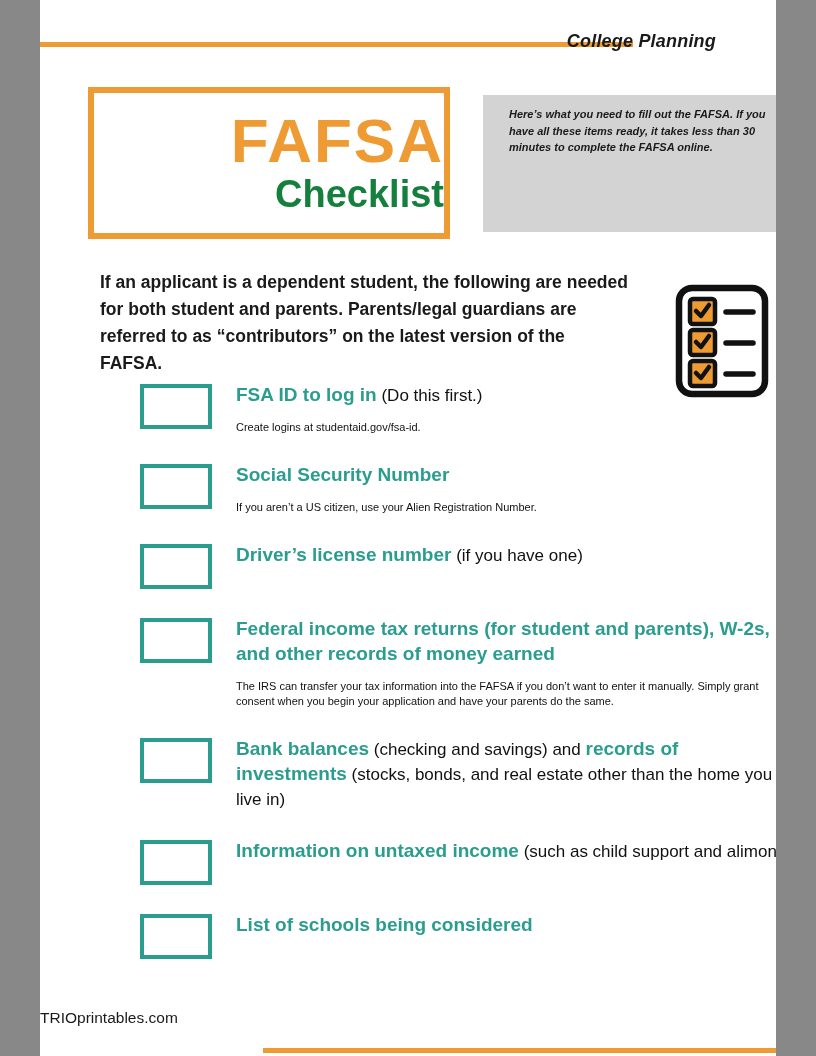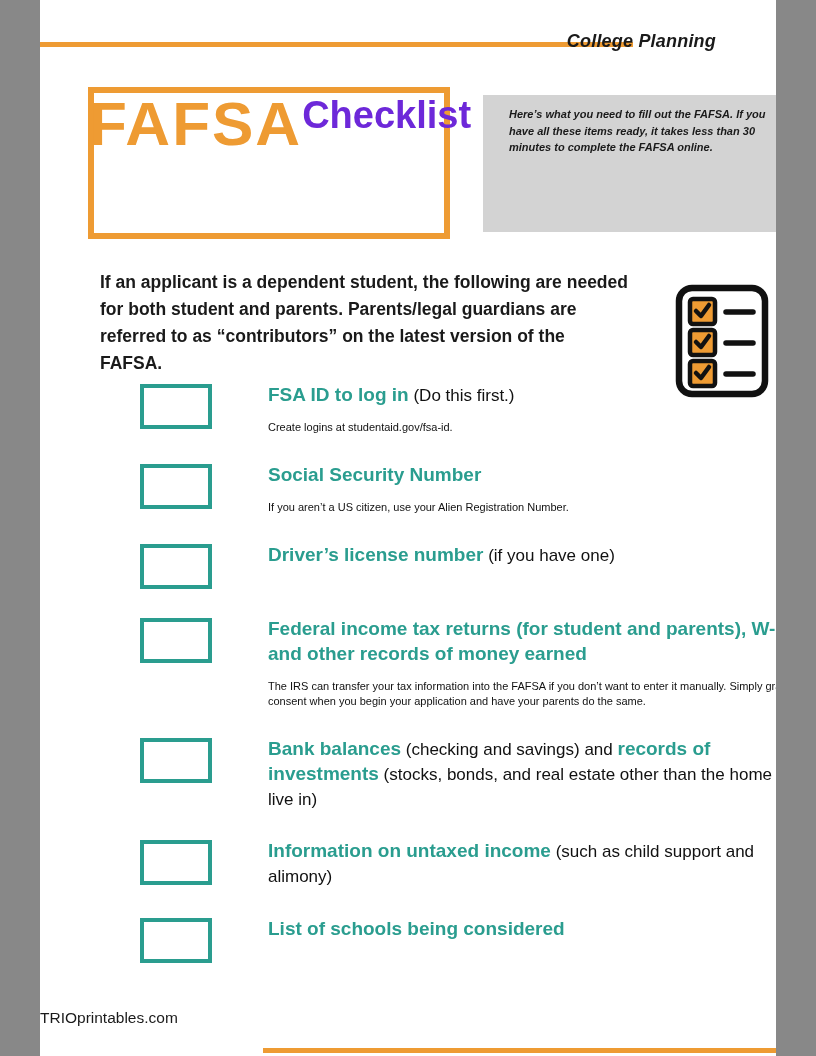--- a/index.html
+++ b/index.html
@@ -25,30 +25,30 @@
     letter-spacing:0.2px;
   }
 
   
   .title-box {
     position:absolute; left:48px; top:87px;
     width:362px; height:152px;
     border:6px solid var(--accent-orange, #ee9b33);
     box-sizing:border-box;
     background:#fff;
-    display:flex; flex-direction:row; align-items:flex-start; justify-content:center;padding-left:22px;
+    display:flex; flex-direction:column; align-items:flex-end; justify-content:center;padding-left:22px;
   }
   .title-main {
     font-size:62px; font-weight:bold; line-height:1;
     color:var(--accent-orange, #ee9b33);
     letter-spacing:2px;
   }
   .title-sub {
     font-size:38px; font-weight:bold; line-height:1.1;
-    color:#6d28d9; margin-top:2px;
+    color:#15803d; margin-top:2px;
   }
 
   
   .note-box {
     position:absolute; left:443px; top:95px;
     width:328px; height:137px;
     box-sizing:border-box;
     background:var(--note-background, #d3d3d3);
     padding:11px 26px 0 26px;
     font-size:11px; font-weight:bold; font-style:italic;
@@ -67,21 +67,21 @@
   }
   .clipboard { flex-shrink:0; margin-top:14px; margin-left:18px; }
   .icon-box-fill { fill:var(--accent-orange, #ee9b33); }
 
   
   .checklist {
     position:absolute; left:100px; top:383px;
     width:668px;
     display:flex; flex-direction:column; gap:28px;
   }
-  .check-item { display:flex; gap:56px; align-items:flex-start; }
+  .check-item { display:flex; gap:24px; align-items:flex-start; }
   .checkbox {
     width:64px; height:37px;
     border:4px solid var(--teal, #2a9d8f);
     flex-shrink:0; margin-top:1px;
     background:#fff;
   }
   .item-text { width:557px; }
   .item-title { font-size:19px; font-weight:bold; line-height:1.3; }
   .seg-teal  { color:var(--teal, #2a9d8f); }
   .seg-plain { color:#111; font-weight:normal; font-size:17px; }

